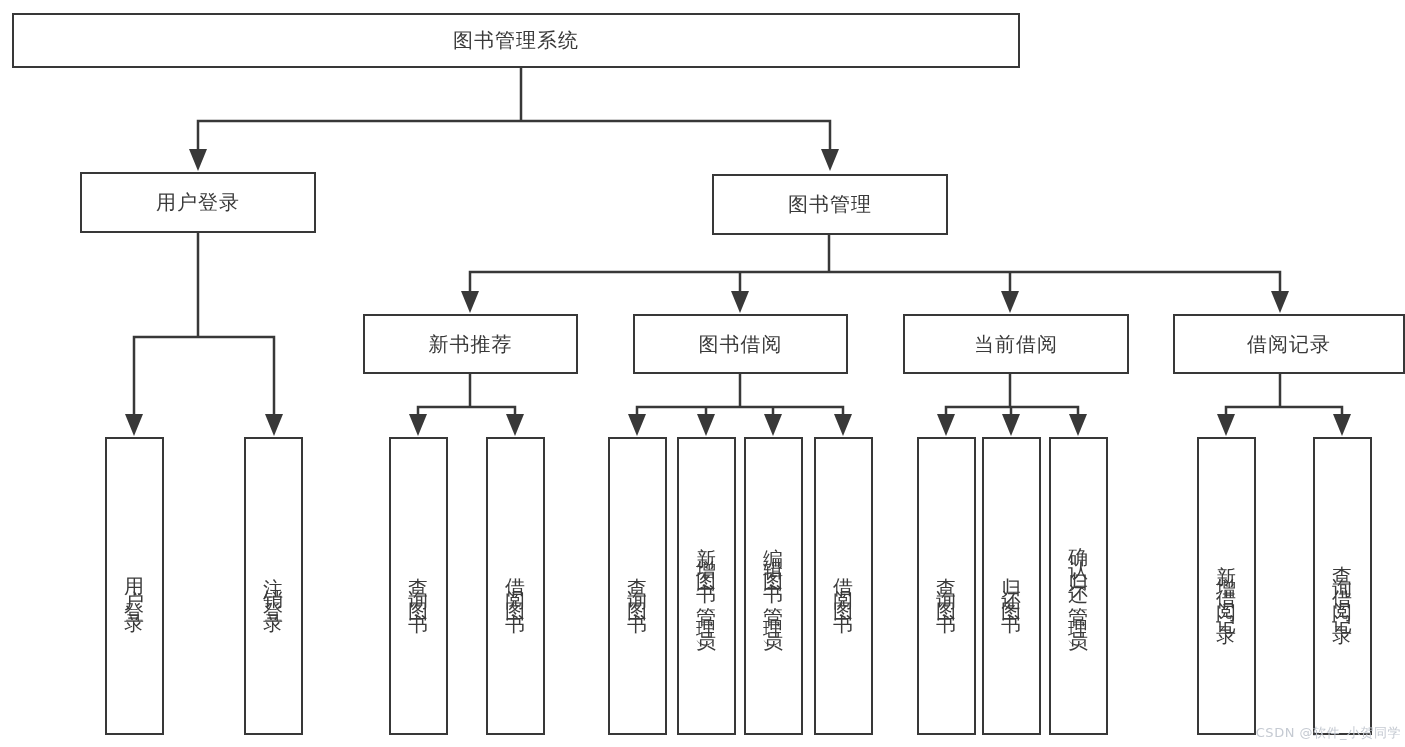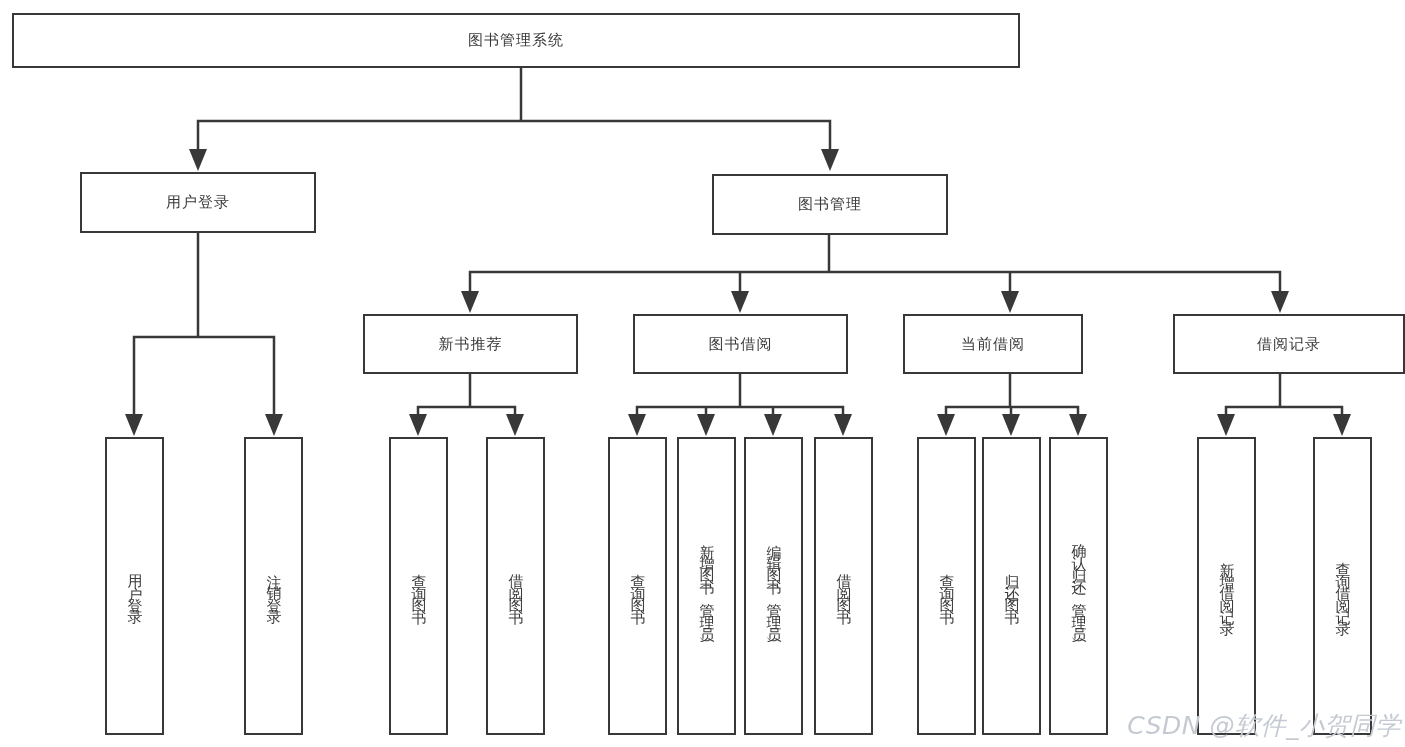--- a/index.html
+++ b/index.html
@@ -13,38 +13,37 @@
   .wires{position:absolute;left:0;top:0;pointer-events:none;}
   .node{
     position:absolute;
     box-sizing:border-box;
     background:#ffffff;
     border:2.5px solid #383838;
     display:flex;
     align-items:center;
     justify-content:center;
     color:#3a3a3a;
-    font-size:15px;
+    font-size:20px;
     letter-spacing:1px;
     white-space:nowrap;
   }
   .node.v span{
     writing-mode:vertical-rl;
     text-orientation:mixed;
     letter-spacing:12px;
     line-height:1;
   }
   .watermark{
     position:absolute;
     right:4px;
     bottom:5px;
-    font-size:25px;
+    font-size:13px;
     letter-spacing:0.5px;
     color:#c5cad2;
-    font-style:italic;
   }
 </style>
 </head>
 <body>
 
 <div class="canvas">
 
   <svg class="wires" width="1405" height="747" viewBox="0 0 1405 747">
     <g stroke="#383838" stroke-width="2.5" fill="none" stroke-linecap="square">
       <path d="M521 68 V121 M198 121 H830 M198 121 V154 M830 121 V154"></path>
@@ -88,21 +87,21 @@
   <div class="node" style="left:712px;top:174px;width:236px;height:61px">
     <span>图书管理</span>
   </div>
 
   <div class="node" style="left:633px;top:314px;width:215px;height:60px">
     <span>图书借阅</span>
   </div>
   <div class="node" style="left:363px;top:314px;width:215px;height:60px">
     <span>新书推荐</span>
   </div>
-  <div class="node" style="left:903px;top:314px;width:180px;height:60px">
+  <div class="node" style="left:903px;top:314px;width:226px;height:60px">
     <span>当前借阅</span>
   </div>
   <div class="node" style="left:1173px;top:314px;width:232px;height:60px">
     <span>借阅记录</span>
   </div>
 
   <div class="node v" style="left:105px;top:437px;width:59px;height:298px">
     <span>用户登录</span>
   </div>
   <div class="node v" style="left:244px;top:437px;width:59px;height:298px">

